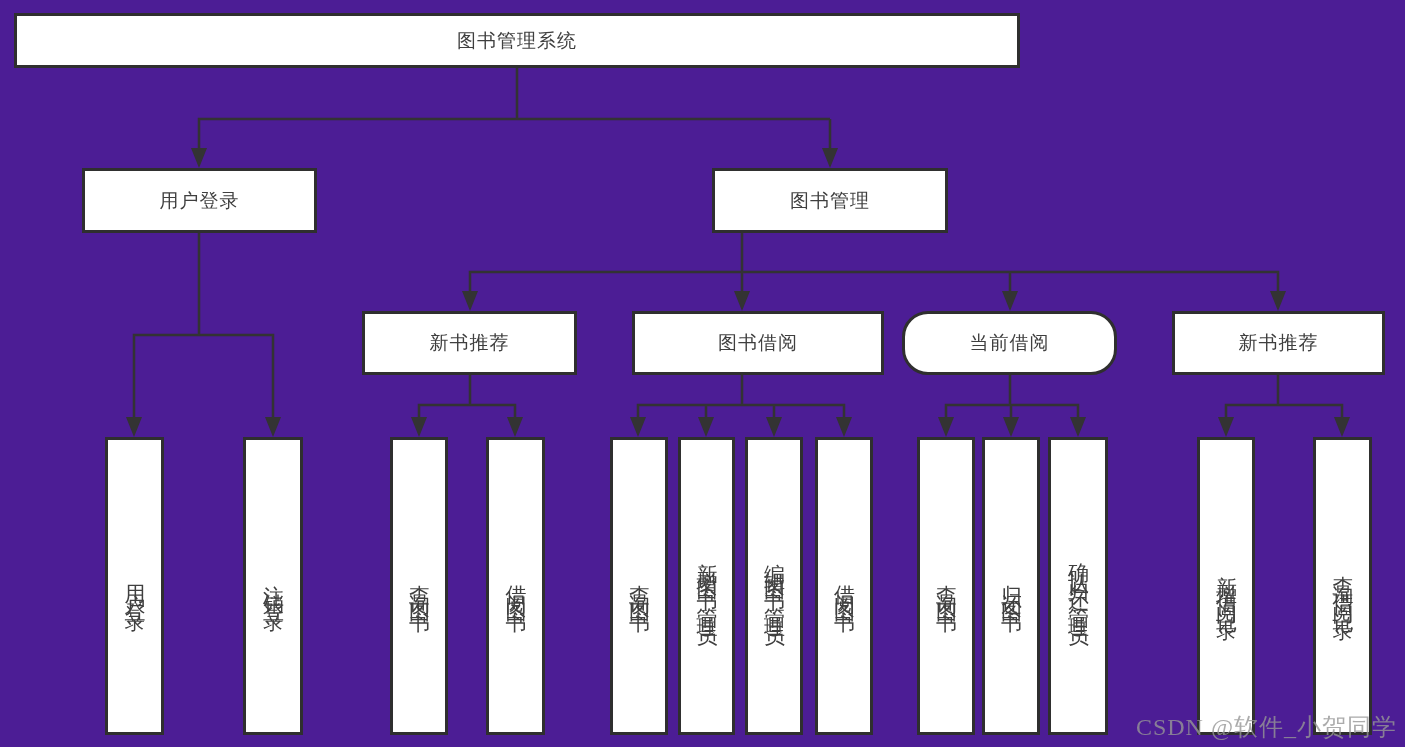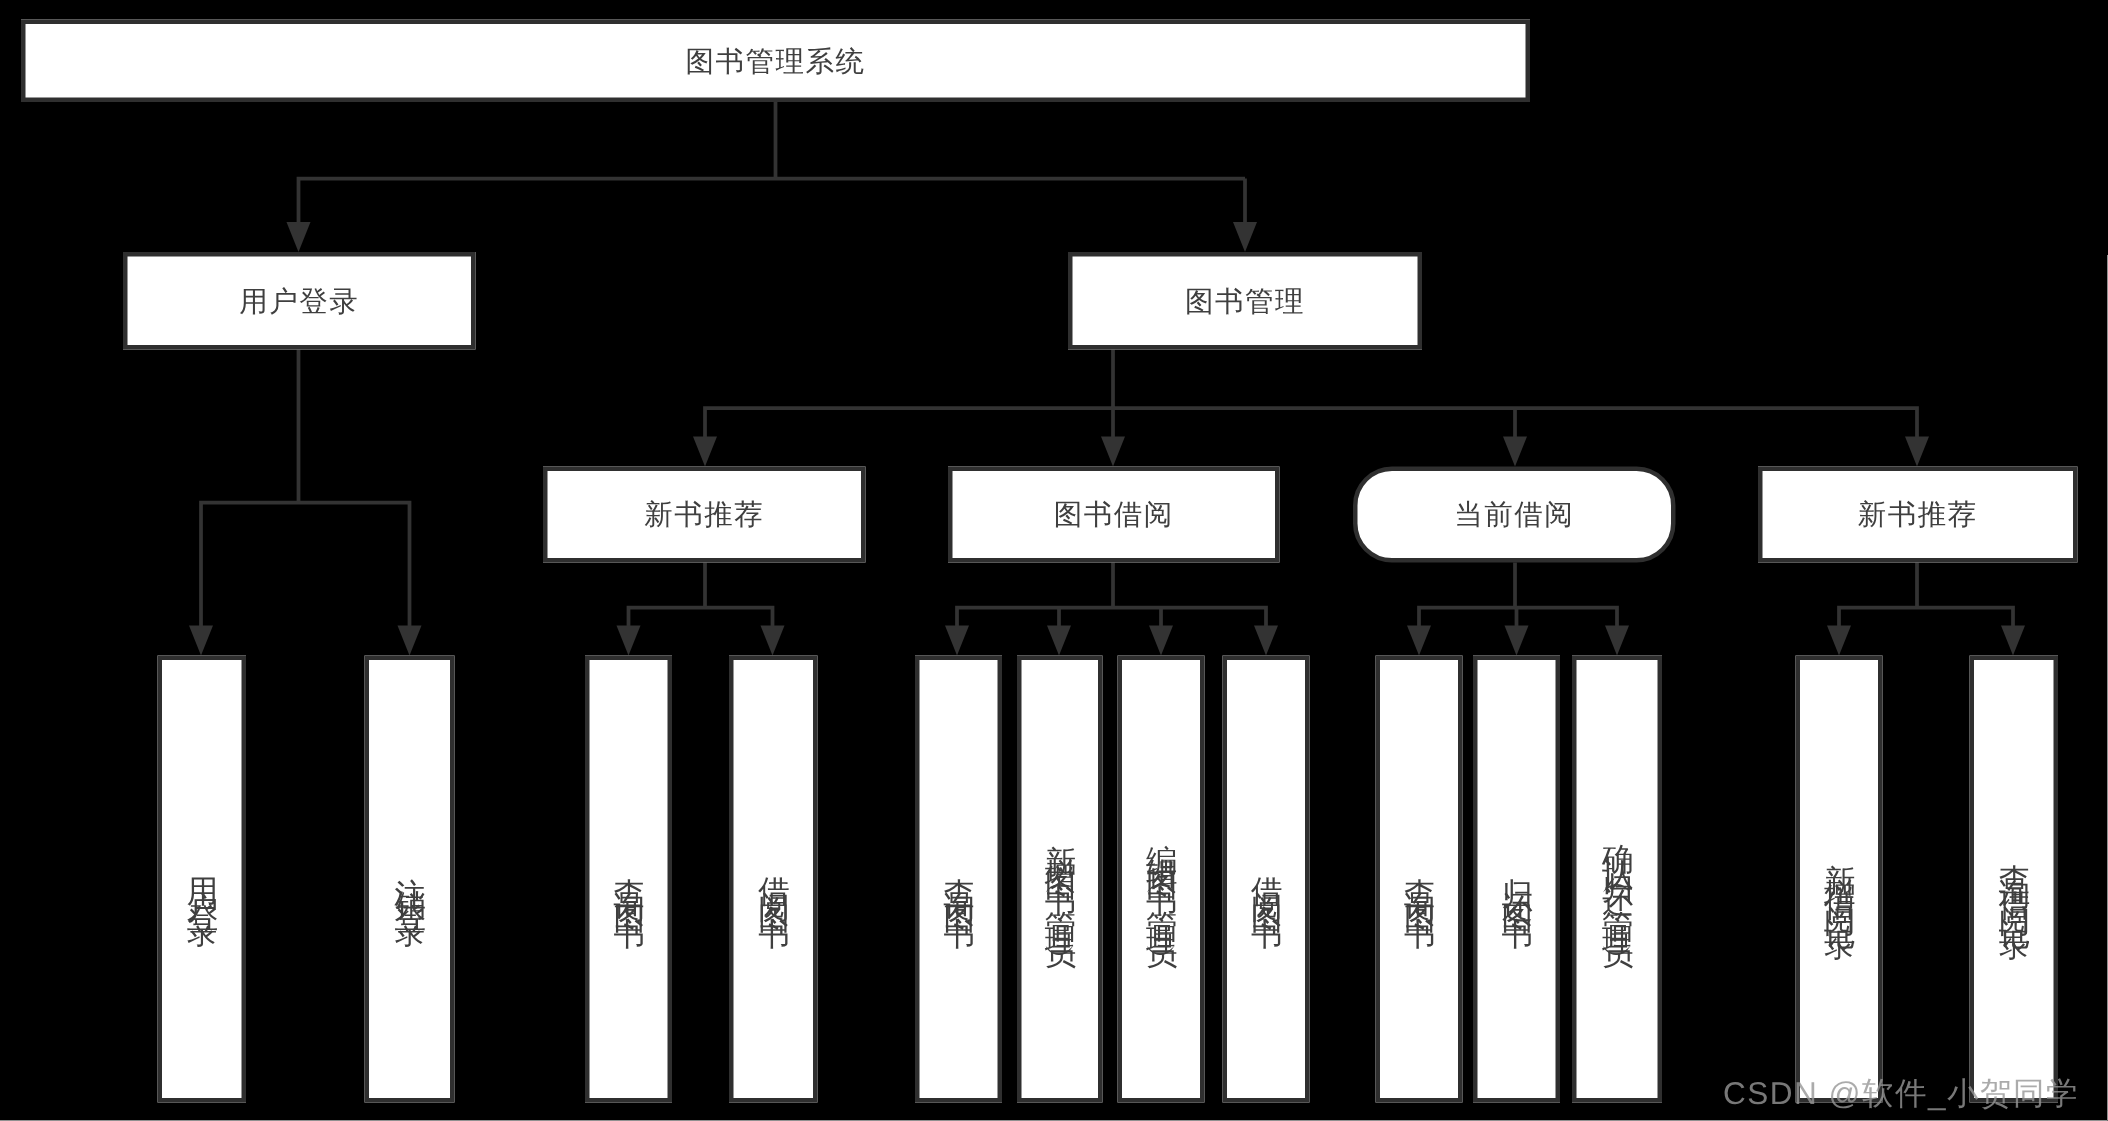--- a/index.html
+++ b/index.html
@@ -5,22 +5,23 @@
   html, body {
     margin: 0;
     padding: 0;
     background: #ffffff;
     font-family: "Liberation Sans", sans-serif;
   }
   .canvas {
     position: relative;
     width: 1405px;
     height: 747px;
-    background: #000000;
+    background: #4c1d95;
     overflow: hidden;
+    font-family: Liberation Serif, serif;
   }
   .edges {
     position: absolute;
     left: 0;
     top: 0;
     width: 1405px;
     height: 747px;
     pointer-events: none;
   }
   .node {
@@ -43,23 +44,23 @@
   }
   .node.v .label {
     writing-mode: vertical-rl;
     font-size: 21px;
     letter-spacing: 9px;
     line-height: 1;
     white-space: nowrap;
   }
   .watermark {
     position: absolute;
-    right: 19px;
+    right: 8px;
     bottom: 4px;
-    font-size: 21px;
+    font-size: 24px;
     color: rgba(150, 150, 150, 0.8);
     letter-spacing: 1px;
     white-space: nowrap;
   }
 </style>
 </head>
 <body>
 
 <div class="canvas">
 
@@ -103,21 +104,21 @@
   <div class="node h" style="left:82px; top:168px; width:235px; height:65px;">
     <span class="label">用户登录</span>
   </div>
   <div class="node h" style="left:362px; top:311px; width:215px; height:64px;">
     <span class="label">新书推荐</span>
   </div>
 
   <div class="node h" style="left:712px; top:168px; width:236px; height:65px;">
     <span class="label">图书管理</span>
   </div>
-  <div class="node h" style="left:632px; top:311px; width:221px; height:64px;">
+  <div class="node h" style="left:632px; top:311px; width:252px; height:64px;">
     <span class="label">图书借阅</span>
   </div>
   <div class="node h" style="left:902px; top:311px; width:215px; height:64px;border-radius:26px;">
     <span class="label">当前借阅</span>
   </div>
   <div class="node h" style="left:1172px; top:311px; width:213px; height:64px;">
     <span class="label">新书推荐</span>
   </div>
 
   <div class="node v" style="left:105px; top:437px; width:59px; height:298px;">

